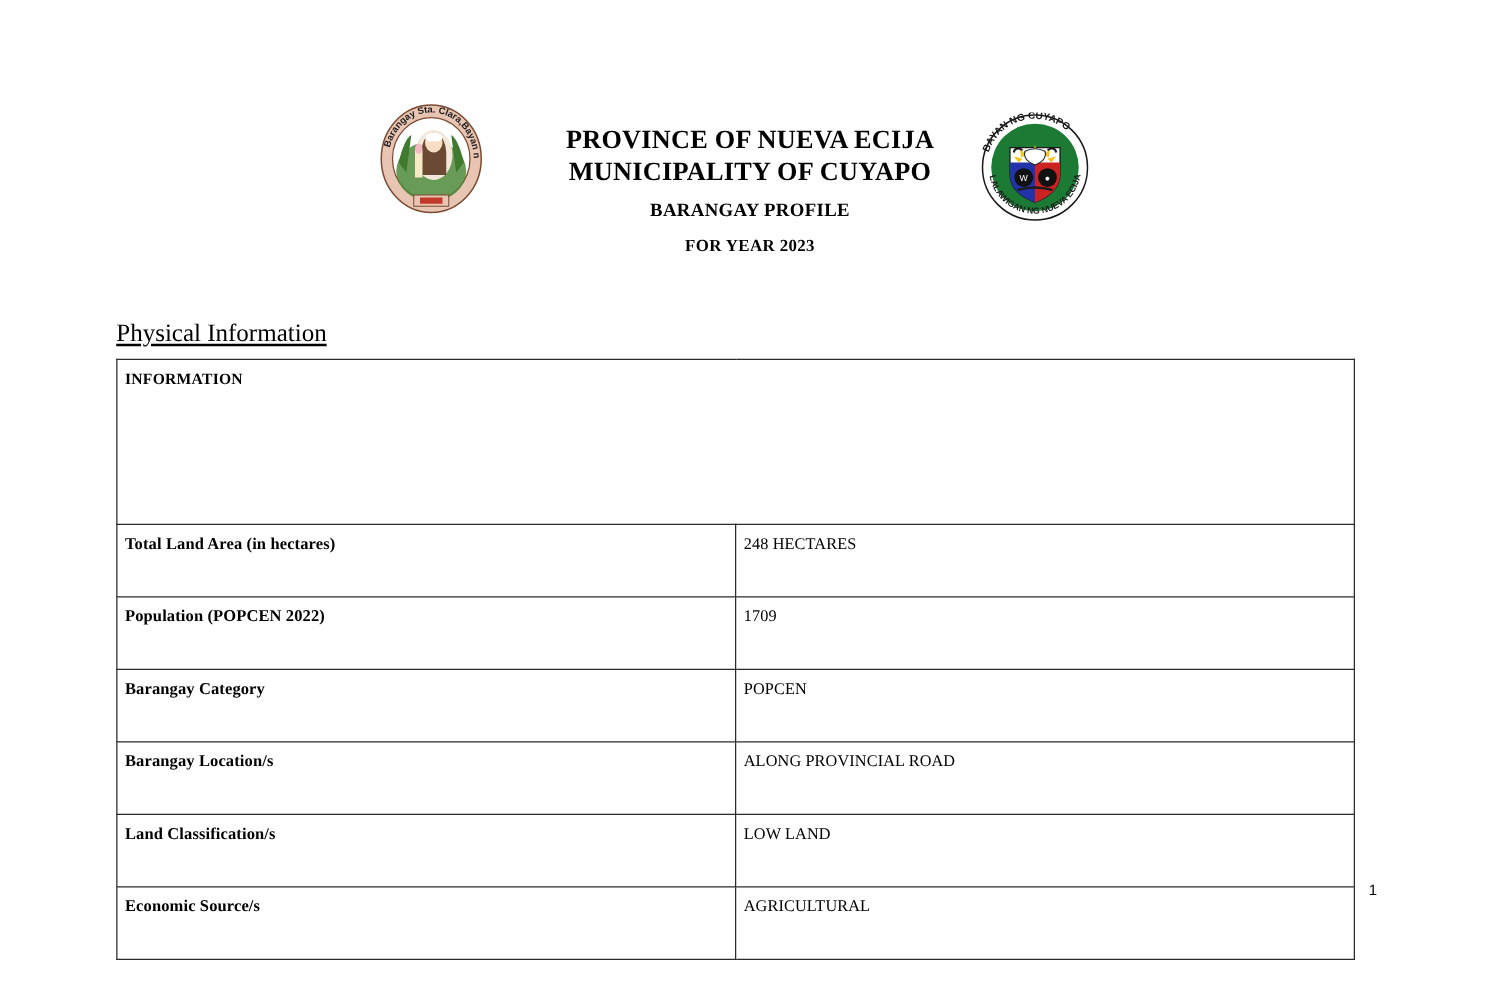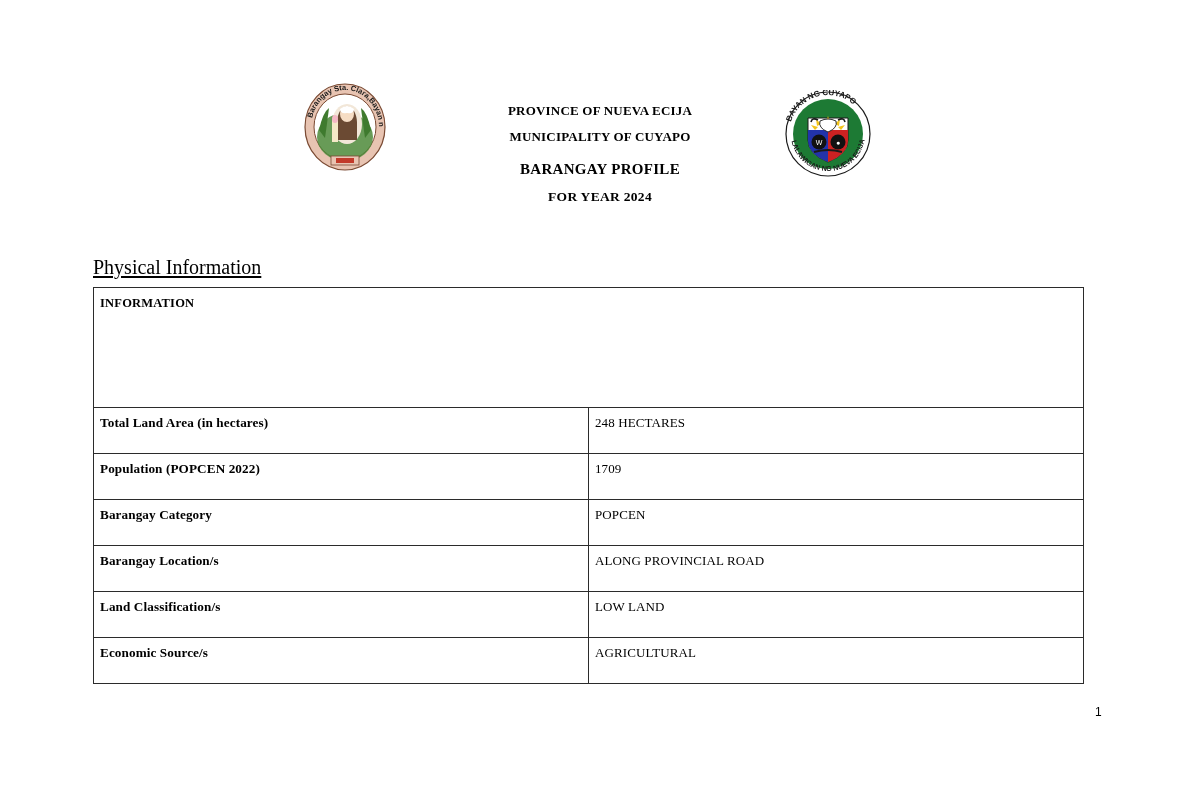--- a/index.html
+++ b/index.html
@@ -33,21 +33,21 @@
 
   .header-titles {
     position: absolute;
     left: 390px;
     top: 16px;
     width: 420px;
     text-align: center;
   }
   .header-titles .line {
     font-weight: bold;
-    font-size: 13px;
+    font-size: 21px;
     letter-spacing: 0.2px;
     line-height: 26px;
     white-space: nowrap;
   }
   .header-titles .line-profile {
     font-weight: bold;
     font-size: 15px;
     line-height: 34px;
     letter-spacing: 0.3px;
     margin-top: 2px;
@@ -75,21 +75,21 @@
     position: absolute;
     left: 93px;
     top: 287px;
     width: 991px;
     border-collapse: collapse;
     table-layout: fixed;
   }
   .profile-table td {
     border: 1.3px solid #2b2b2b;
     vertical-align: top;
-    padding: 7px 0 0 6px;
+    padding: 7px 0 12px 6px;
     font-size: 13px;
     line-height: 16px;
   }
   td.info-header-cell {
     height: 112px;
     font-weight: bold;
     font-size: 12.5px;
     letter-spacing: 0.2px;
   }
   td.row-label {
@@ -181,21 +181,21 @@
       <text font-family="Liberation Sans, sans-serif" font-size="7" font-weight="bold" fill="#1a1a1a">
         <textPath href="#csBot" startOffset="6%">LALAWIGAN NG NUEVA ECIJA</textPath>
       </text>
     </svg>
   </div>
 
   <div class="header-titles">
     <div class="line">PROVINCE OF NUEVA ECIJA</div>
     <div class="line">MUNICIPALITY OF CUYAPO</div>
     <div class="line-profile">BARANGAY PROFILE</div>
-    <div class="line-year">FOR YEAR 2024</div>
+    <div class="line-year">FOR YEAR 2023</div>
   </div>
 </div>
 
 <div class="section-heading">Physical Information</div>
 
 <table class="profile-table">
   <tbody>
     <tr>
       <td class="info-header-cell" colspan="2">INFORMATION</td>
     </tr>

